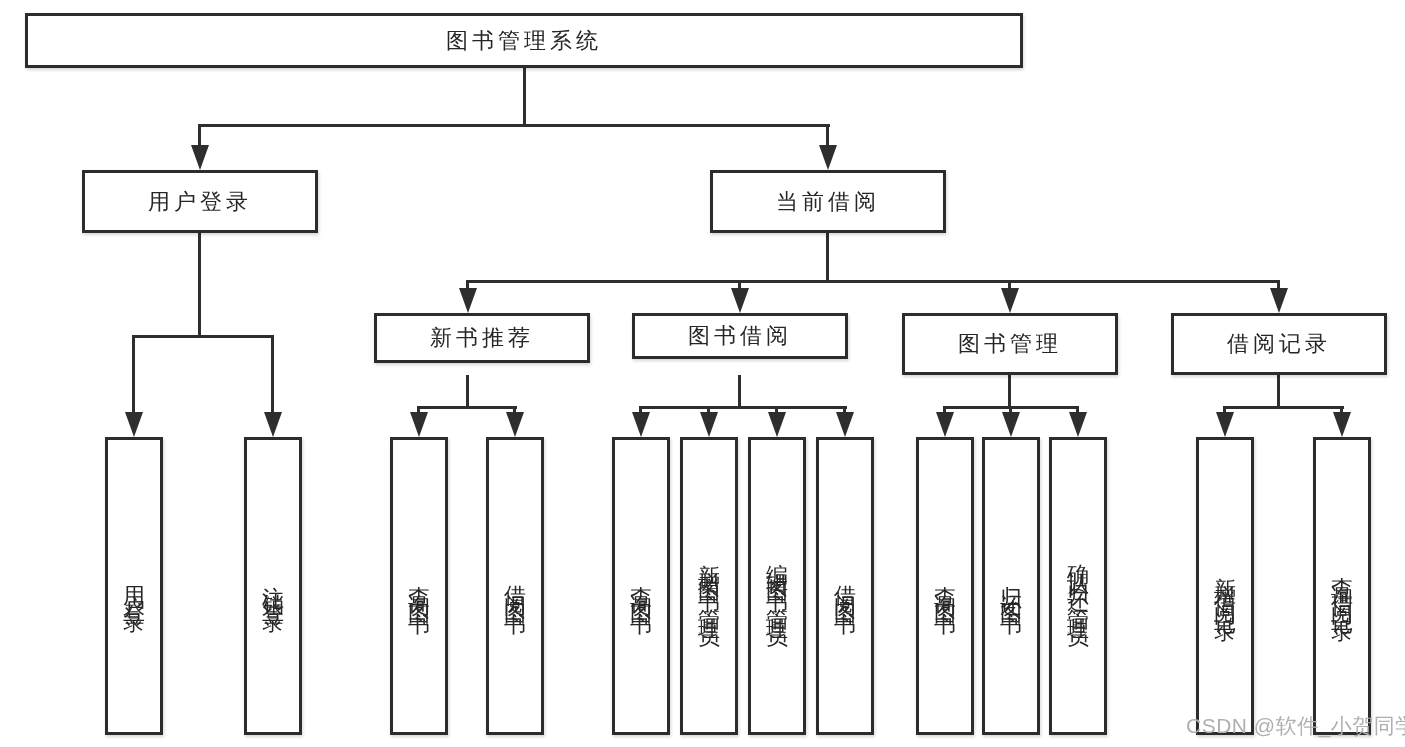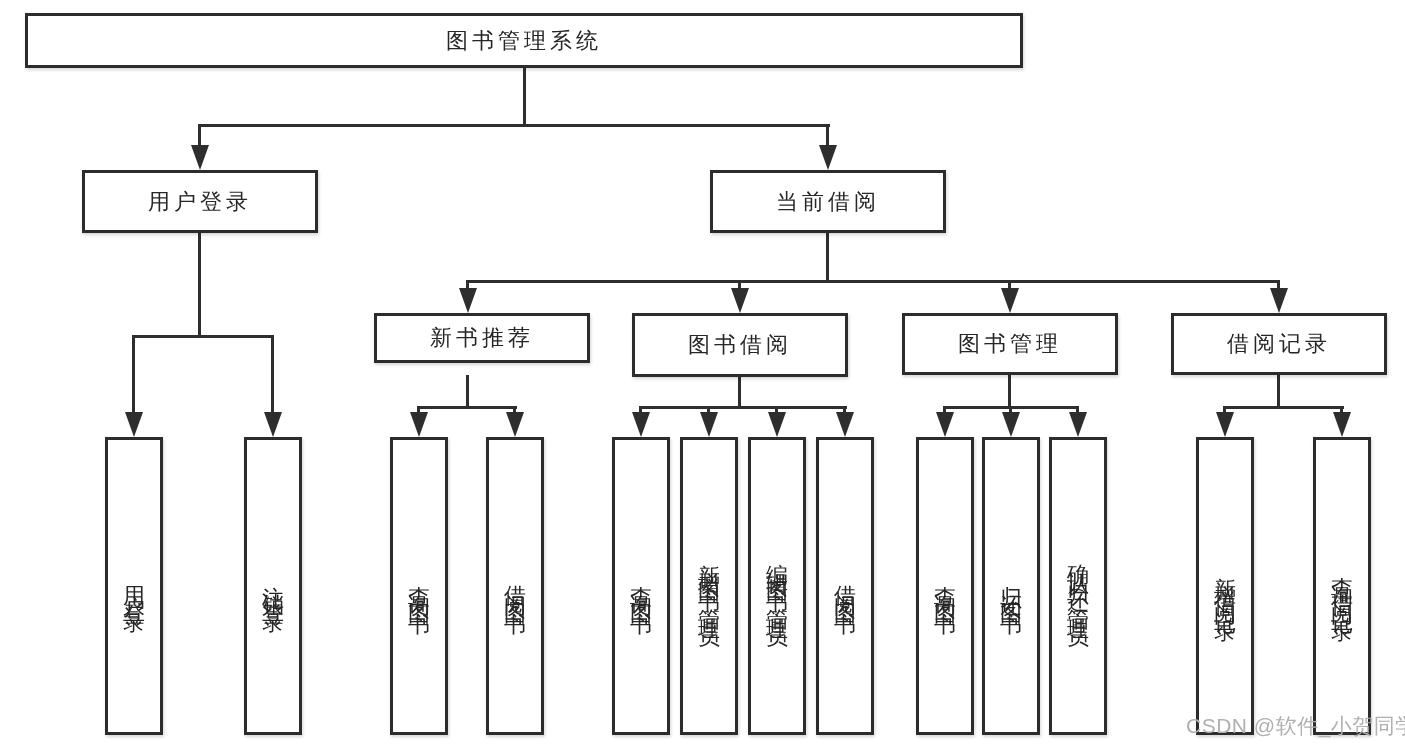--- a/index.html
+++ b/index.html
@@ -131,21 +131,21 @@
   <div class="node" style="left:82px;top:170px;width:236px;height:63px;">
     <span class="h-label">用户登录</span>
   </div>
   <div class="node" style="left:710px;top:170px;width:236px;height:63px;">
     <span class="h-label">当前借阅</span>
   </div>
 
   <div class="node" style="left:360px;top:313px;width:216px;height:50px;margin-left:14px;">
     <span class="h-label">新书推荐</span>
   </div>
-  <div class="node" style="left:632px;top:313px;width:216px;height:64px;">
+  <div class="node" style="left:632px;top:313px;width:216px;height:46px;">
     <span class="h-label">图书借阅</span>
   </div>
   <div class="node" style="left:902px;top:313px;width:216px;height:62px;">
     <span class="h-label">图书管理</span>
   </div>
   <div class="node" style="left:1171px;top:313px;width:216px;height:62px;">
     <span class="h-label">借阅记录</span>
   </div>
 
   <div class="node" style="left:105px;top:437px;width:58px;height:298px;">

